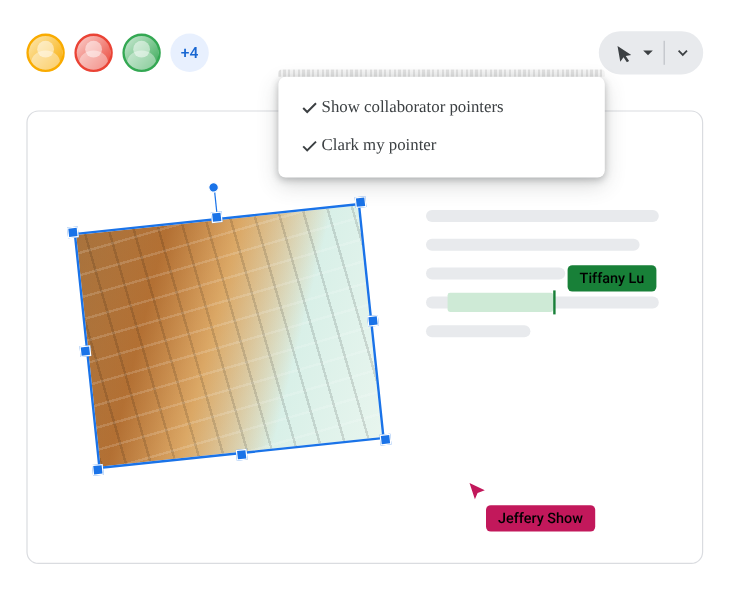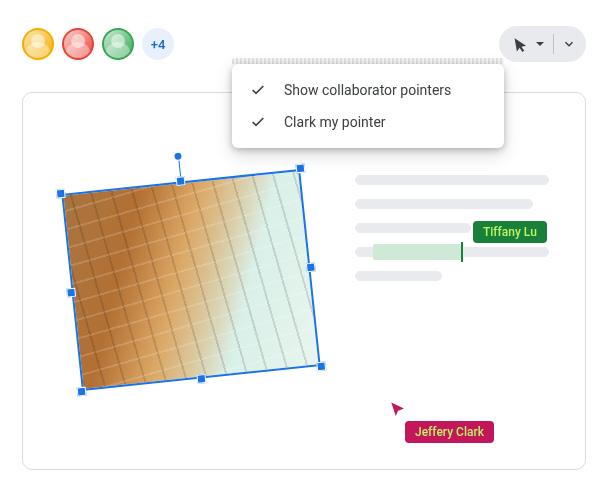--- a/index.html
+++ b/index.html
@@ -196,21 +196,21 @@
       top: -5px;
       left: 106px;
       width: 2px;
       height: 20px;
       background: #188038;
     }
     
     
     .collab-label {
       position: absolute;
-      color: #bef264;
+      color: #000000;
       font-size: 12px;
       font-weight: 500;
       padding: 4px 10px;
       border-radius: 4px;
       white-space: nowrap;
     }
     .collab-green {
       background: #188038;
       top: 128px;
       left: 450px;
@@ -244,24 +244,25 @@
       top: -6px;
       left: 0;
       right: 0;
       height: 6px;
       background: repeating-linear-gradient(90deg, rgba(0,0,0,0.12) 0 2px, rgba(0,0,0,0.04) 2px 4px);
       border-radius: 3px 3px 0 0;
     }
     .menu-item {
       display: flex;
       align-items: center;
-      gap: 18px;
+      gap: 2px;
       padding: 8px 18px;
       font-size: 14px;
       color: #3c4043;
+      font-family: Liberation Serif, serif;
     }
     .menu-item .check svg { width: 16px; height: 16px; display: block; }
   </style>
 </head>
 <body>
 
 <div class="avatar-row">
   <div class="avatar avatar-1"></div>
   <div class="avatar avatar-2"></div>
   <div class="avatar avatar-3"></div>
@@ -314,21 +315,21 @@
     <div class="line l5"></div>
   </div>
 
   <div class="collab-label collab-green">Tiffany Lu</div>
 
   <div class="collab-pointer">
     <svg viewBox="0 0 24 24" fill="#c2185b">
         <path d="M3 2l6 18 3-7 8-3z"></path>
       </svg>
   </div>
-  <div class="collab-label collab-magenta">Jeffery Clark</div>
+  <div class="collab-label collab-magenta">Jeffery Show</div>
 
 </div>
 
 <div class="menu">
   <div class="menu-item">
     <span class="check">
       <svg viewBox="0 0 24 24" fill="none" stroke="#3c4043" stroke-width="2.5">
           <path d="M4 12l5 5 11-11"></path>
         </svg>
     </span>

